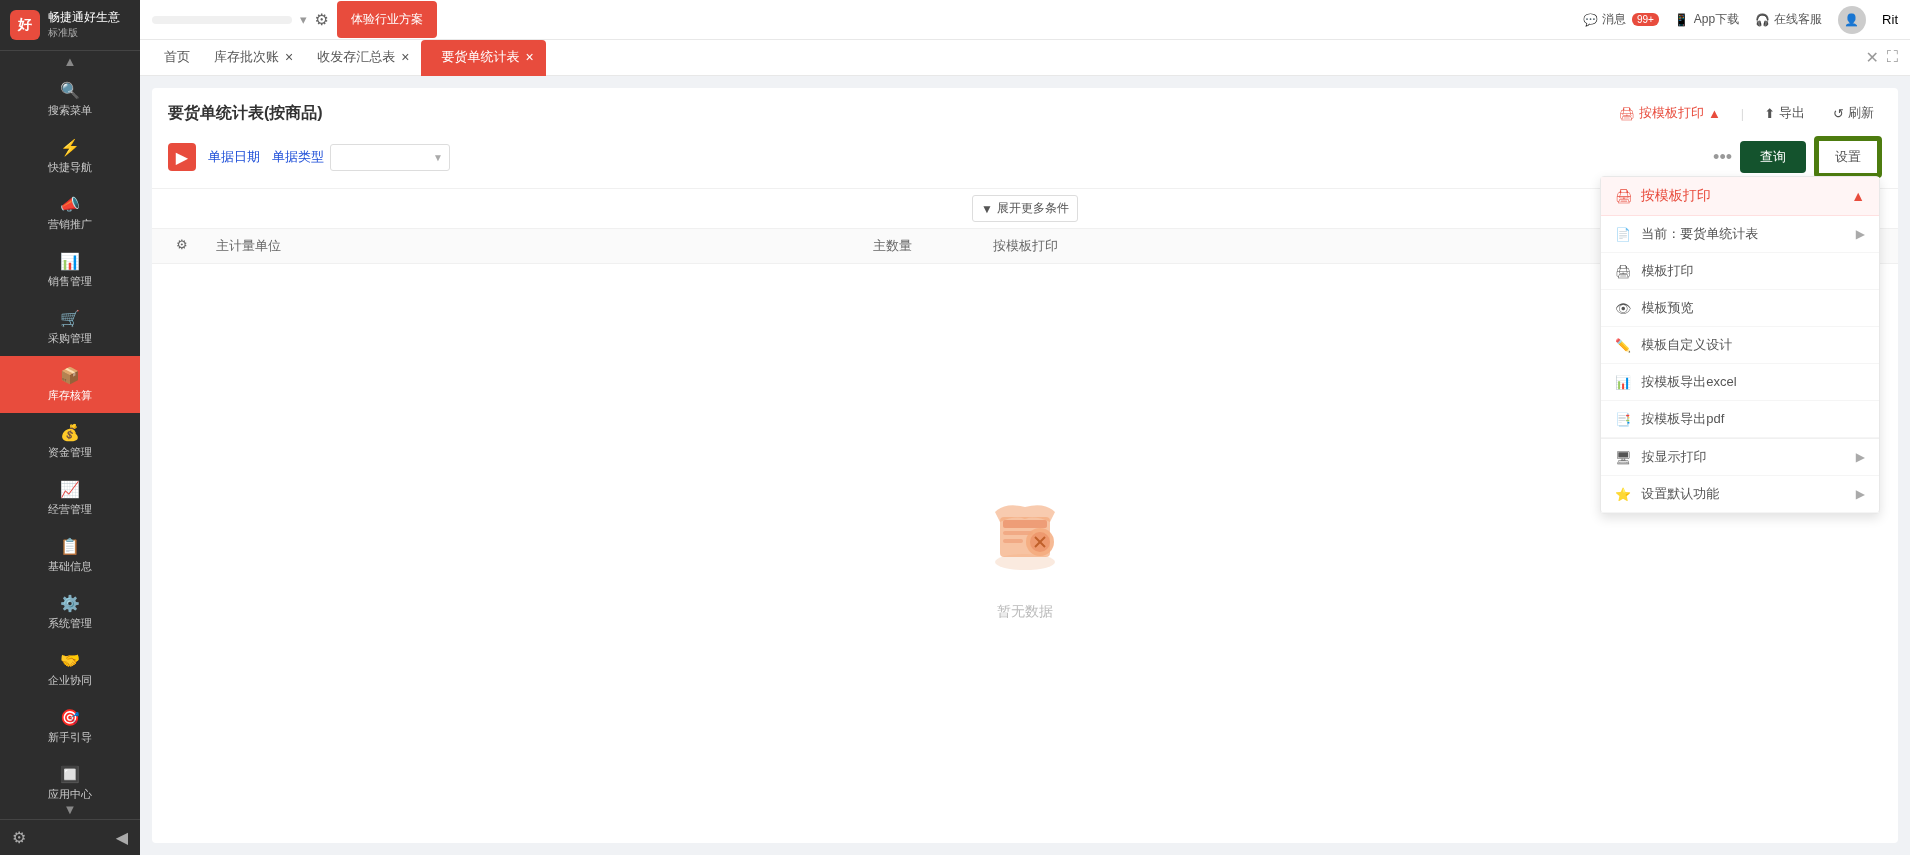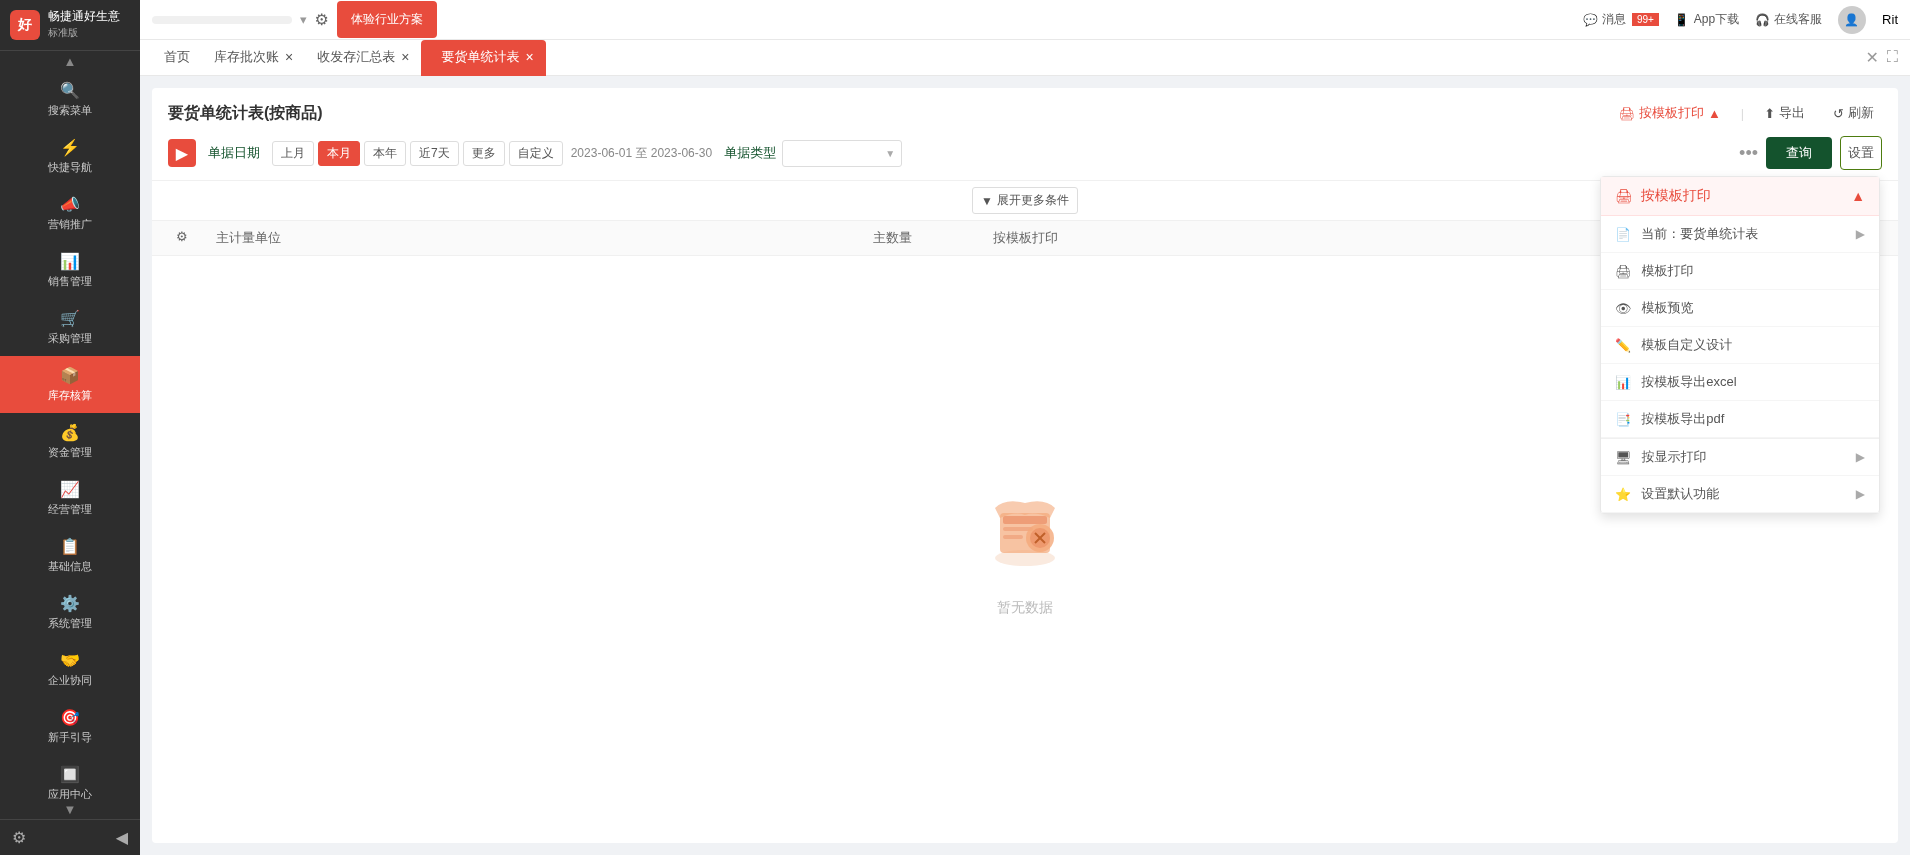--- a/index.html
+++ b/index.html
@@ -25,21 +25,21 @@
     }
     .sidebar-logo .logo-icon {
       width: 30px; height: 30px;
       background: #e84c3d;
       border-radius: 6px;
       display: flex; align-items: center; justify-content: center;
       color: #fff; font-weight: bold; font-size: 14px;
       margin-right: 8px;
       flex-shrink: 0;
     }
-    .sidebar-logo .logo-text { font-size: 12px; color: #fff; line-height: 1.3; font-family: Liberation Mono, monospace; }
+    .sidebar-logo .logo-text { font-size: 12px; color: #fff; line-height: 1.3; }
     .sidebar-logo .logo-sub { font-size: 10px; color: #aaa; }
     .sidebar-items { flex: 1; overflow-y: auto; }
     .sidebar-item {
       display: flex; flex-direction: column; align-items: center;
       padding: 10px 0;
       cursor: pointer; color: #ccc; font-size: 11px;
       transition: background 0.2s;
     }
     .sidebar-item.active { background: #e84c3d; color: #fff; }
     .sidebar-item .icon { font-size: 16px; margin-bottom: 3px; }
@@ -95,21 +95,21 @@
       margin-left: auto;
       display: flex;
       align-items: center;
       gap: 16px;
     }
     .topbar-right .item {
       display: flex; align-items: center; gap: 4px;
       color: #555; font-size: 12px; cursor: pointer;
     }
     .topbar-right .badge {
-      background: #e84c3d; color: #fff; border-radius: 0;
+      background: #e84c3d; color: #fff; border-radius: 6px;
       font-size: 10px; padding: 1px 5px; margin-left: 2px;
     }
     .avatar { width: 28px; height: 28px; border-radius: 50%; background: #ccc; display: flex; align-items: center; justify-content: center; font-size: 12px; }
 
     
     .tabs {
       background: #fff;
       display: flex;
       align-items: center;
       padding: 0 12px;
@@ -201,21 +201,21 @@
       border-bottom: 1px solid #f0f0f0;
     }
     .filter-expand-btn {
       width: 28px; height: 28px;
       background: #e84c3d;
       border-radius: 4px;
       display: flex; align-items: center; justify-content: center;
       color: #fff; cursor: pointer; font-size: 16px;
       flex-shrink: 0;
     }
-    .filter-label { color: #14532d; font-size: 13px; text-align: center; }
+    .filter-label { color: #1d4ed8; font-size: 13px; text-align: center; }
     .filter-date-group {
       display: flex; align-items: center; gap: 4px; flex-wrap: wrap;
     }
     .date-btn {
       padding: 3px 8px; font-size: 12px;
       border: 1px solid #ddd; border-radius: 3px;
       background: #fff; color: #555; cursor: pointer;
     }
     .date-btn.active {
       background: #e84c3d; color: #fff; border-color: #e84c3d;
@@ -269,22 +269,22 @@
       position: relative;
     }
     .btn-query {
       background: #14532d; color: #fff;
       border: none; border-radius: 4px;
       padding: 7px 20px; font-size: 13px;
       cursor: pointer;
     }
     .btn-settings {
       background: #fff; color: #555;
-      border: 1px solid #4d7c0f; border-radius: 4px;
-      padding: 7px 7px; font-size: 13px;
+      border: 5px solid #4d7c0f; border-radius: 4px;
+      padding: 7px 16px; font-size: 13px;
       cursor: pointer;
     }
 
     
     .dropdown-overlay {
       position: absolute;
       top: 100px;
       right: 30px;
       width: 280px;
       background: #fff;
@@ -464,29 +464,20 @@
             <span>刷新</span>
           </button>
         </div>
       </div>
 
       <div class="filter-bar">
         <div class="filter-expand-btn">
           <span>▶</span>
         </div>
         <span class="filter-label">单据日期</span>
-        <div class="filter-date-group">
-          <button class="date-btn">上月</button>
-          <button class="date-btn active">本月</button>
-          <button class="date-btn">本年</button>
-          <button class="date-btn">近7天</button>
-          <button class="date-btn">更多</button>
-          <button class="date-btn">自定义</button>
-          <span class="date-range-text">2023-06-01 至 2023-06-30</span>
-        </div>
         <div class="filter-type-select">
           <span class="filter-label">单据类型</span>
           <div class="select-box">
             <span>　</span>
             <span style="position:absolute; right:6px; top:50%; transform:translateY(-50%); color:#aaa; font-size:10px;">▼</span>
           </div>
         </div>
         <div class="filter-right">
           <span style="color:#999; cursor:pointer; font-size:18px;">•••</span>
           <button class="btn-query">查询</button>

